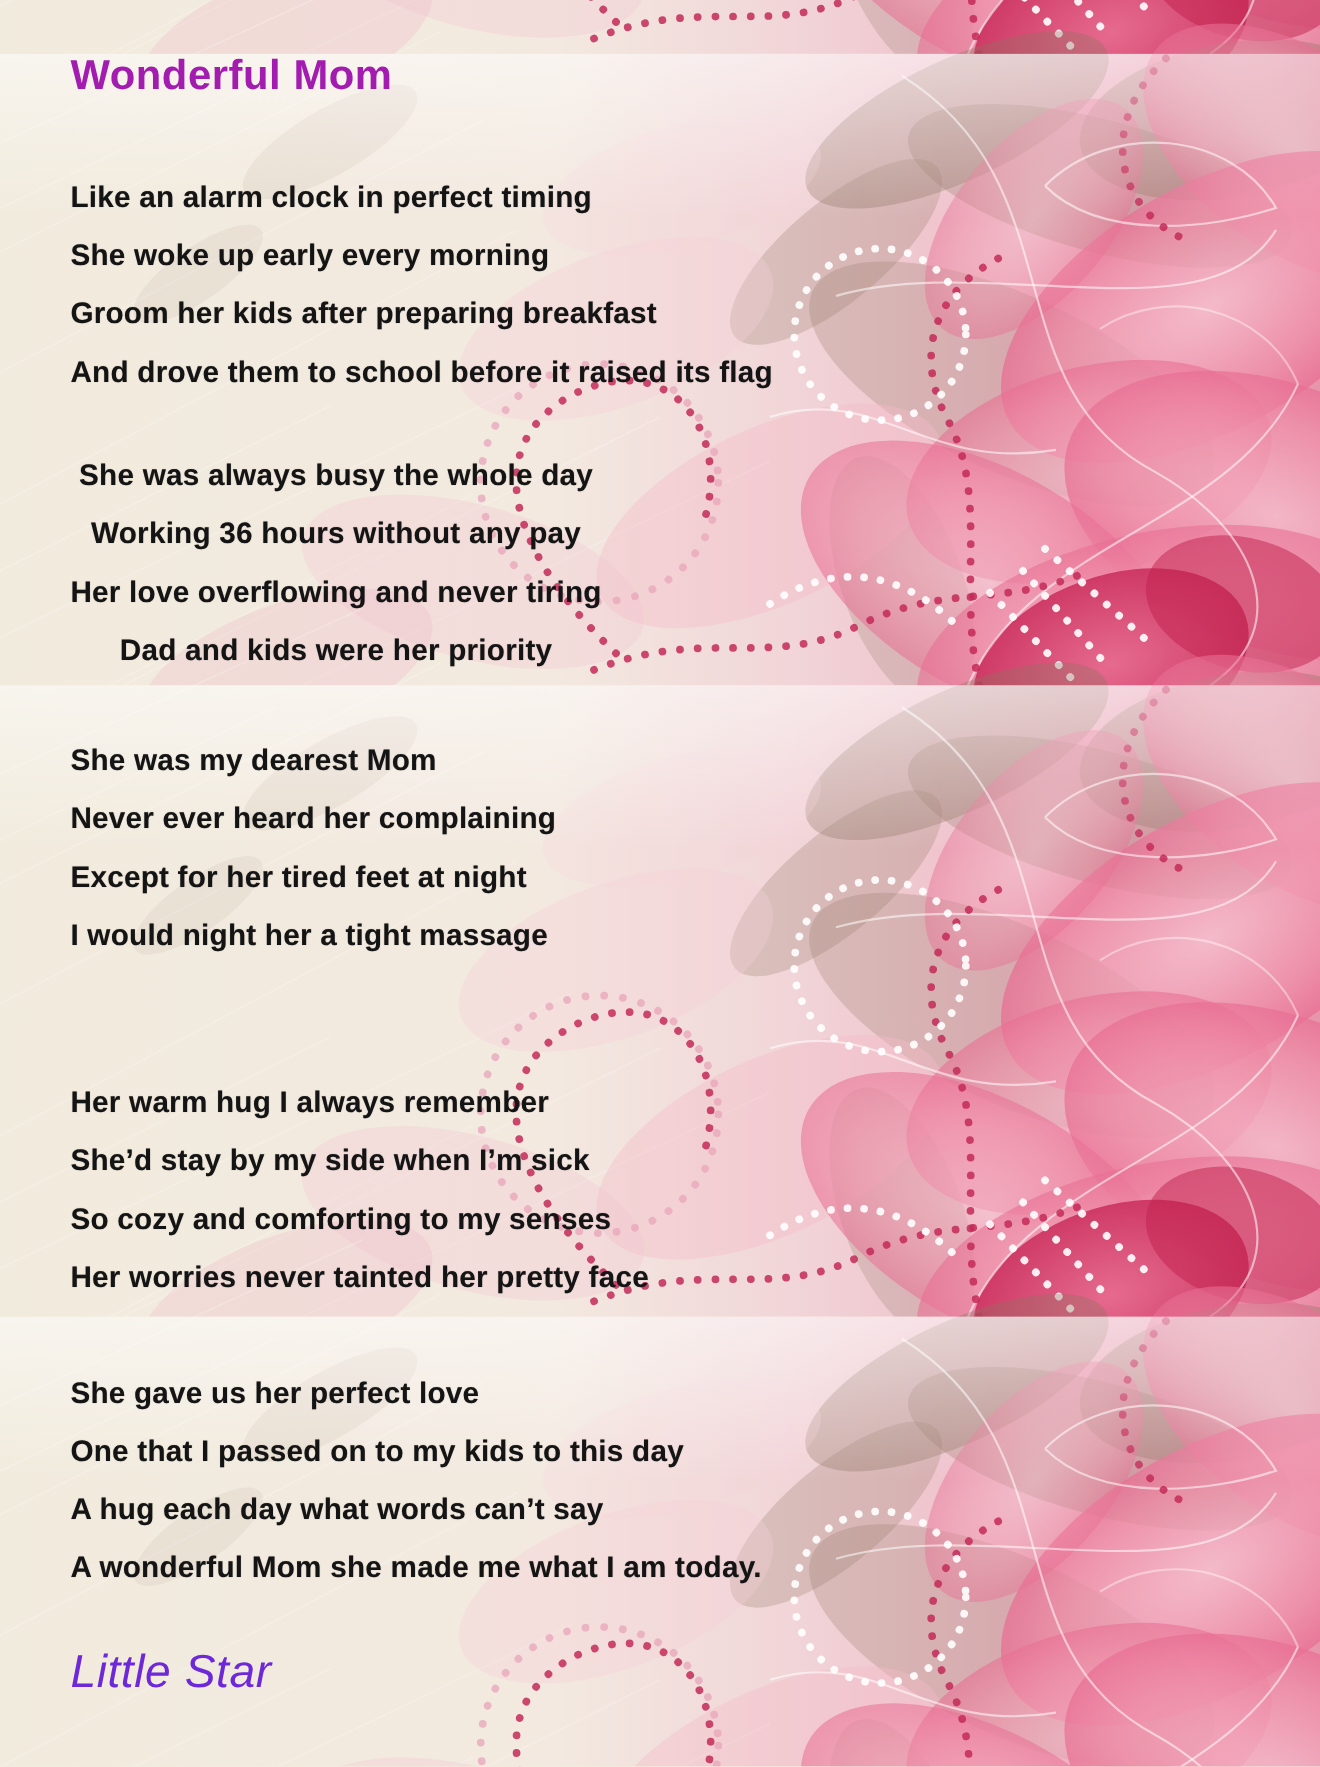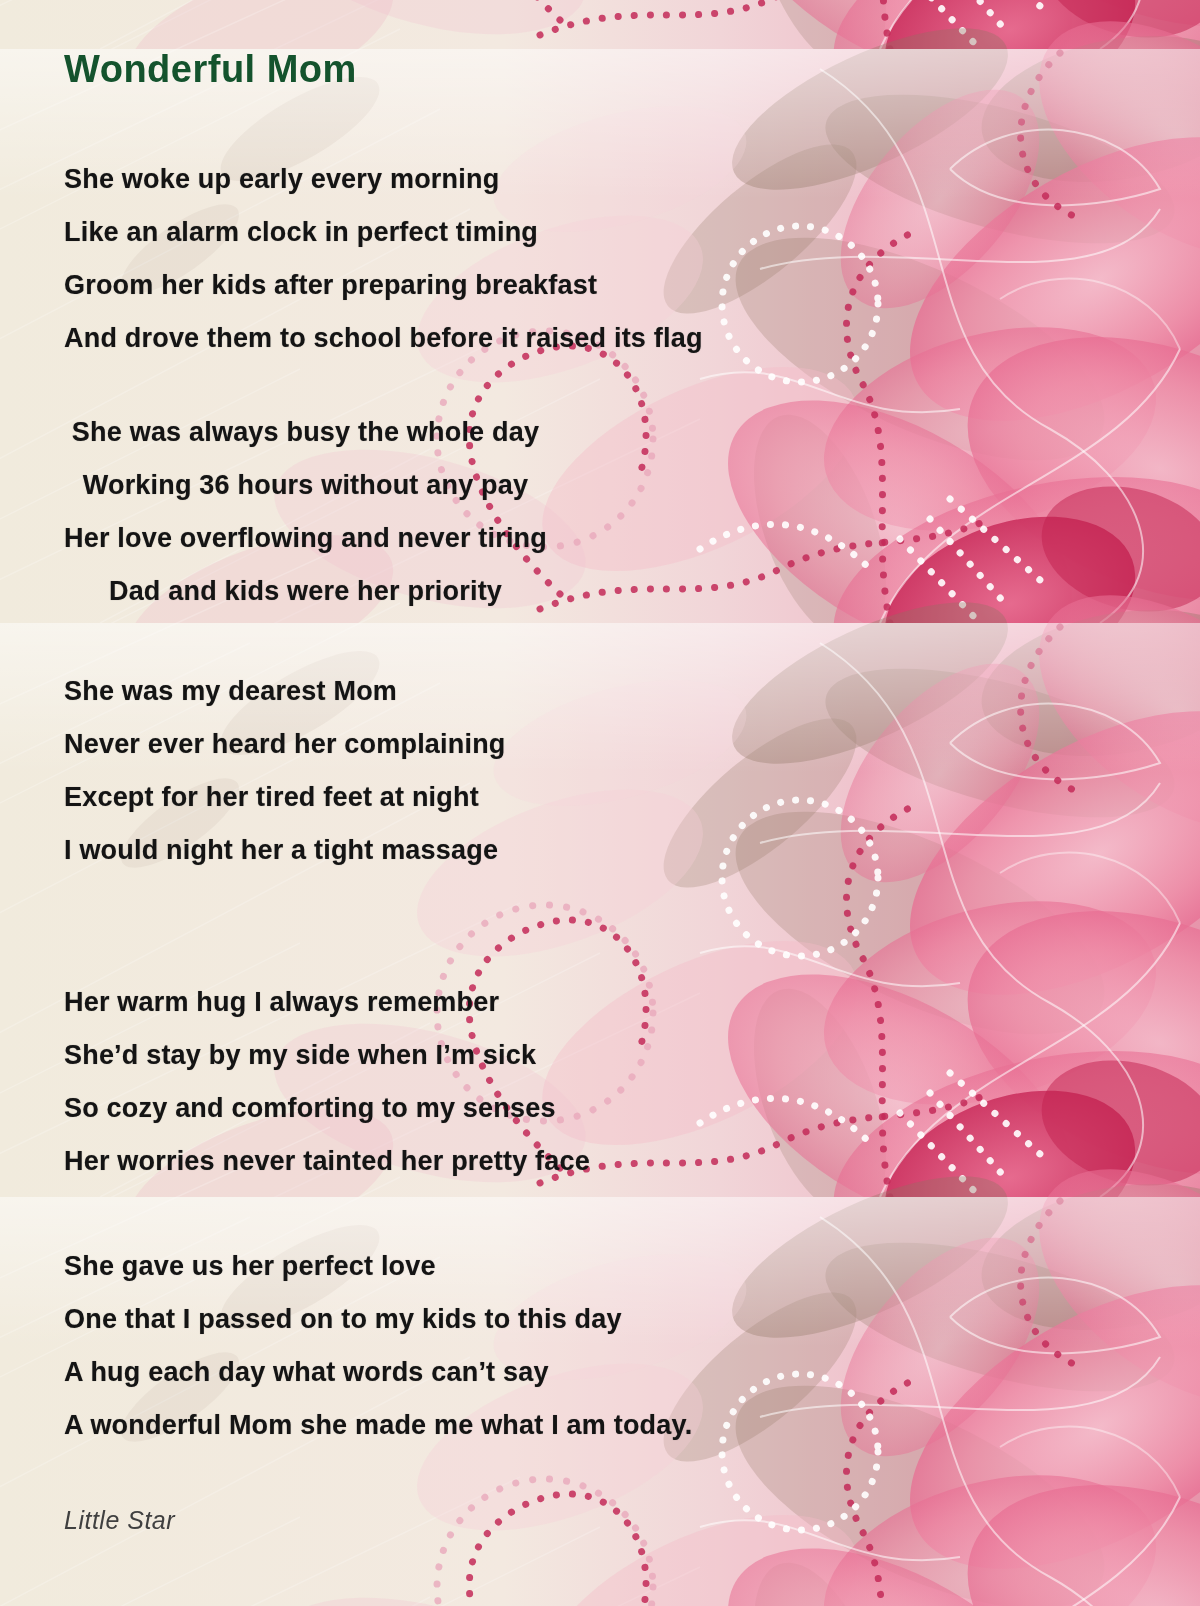--- a/index.html
+++ b/index.html
@@ -26,21 +26,21 @@
   }
   .poem-title {
     position: absolute;
     left: 64px;
     top: 46px;
     margin: 0;
     font-size: 38px;
     line-height: 46px;
     font-weight: bold;
     letter-spacing: 0.5px;
-    color: #14532d;
+    color: #a21caf;
   }
   .stanza {
     position: absolute;
     left: 64px;
     margin: 0;
   }
   .stanza .line {
     font-size: 27px;
     line-height: 53px;
     font-weight: bold;
@@ -50,25 +50,25 @@
   }
   .stanza-1 { top: 153px; }
   .stanza-2 { top: 406px; text-align: center; }
   .stanza-3 { top: 665px; }
   .stanza-4 { top: 976px; }
   .stanza-5 { top: 1240px; }
   .poem-author {
     position: absolute;
     left: 64px;
     top: 1500px;
-    font-size: 25px;
+    font-size: 42px;
     line-height: 40px;
     font-style: italic;
     font-weight: normal;
-    color: #404040;
+    color: #6d28d9;
     letter-spacing: 0.5px;
   }
 </style>
 </head>
 <body>
 
 <div class="canvas">
 
   <svg class="bg-svg" viewBox="0 0 1200 1606" xmlns="http://www.w3.org/2000/svg" aria-hidden="true">
     <defs>
@@ -176,22 +176,22 @@
     <use href="#tile" x="0" y="-525"></use>
     <use href="#tile" x="0" y="49"></use>
     <use href="#tile" x="0" y="623"></use>
     <use href="#tile" x="0" y="1197"></use>
   </svg>
 
   <div class="poem-layer">
     <h1 class="poem-title">Wonderful Mom</h1>
 
     <div class="stanza stanza-1">
+      <div class="line">Like an alarm clock in perfect timing</div>
       <div class="line">She woke up early every morning</div>
-      <div class="line">Like an alarm clock in perfect timing</div>
       <div class="line">Groom her kids after preparing breakfast</div>
       <div class="line">And drove them to school before it raised its flag</div>
     </div>
 
     <div class="stanza stanza-2">
       <div class="line">She was always busy the whole day</div>
       <div class="line">Working 36 hours without any pay</div>
       <div class="line">Her love overflowing and never tiring</div>
       <div class="line">Dad and kids were her priority</div>
     </div>

